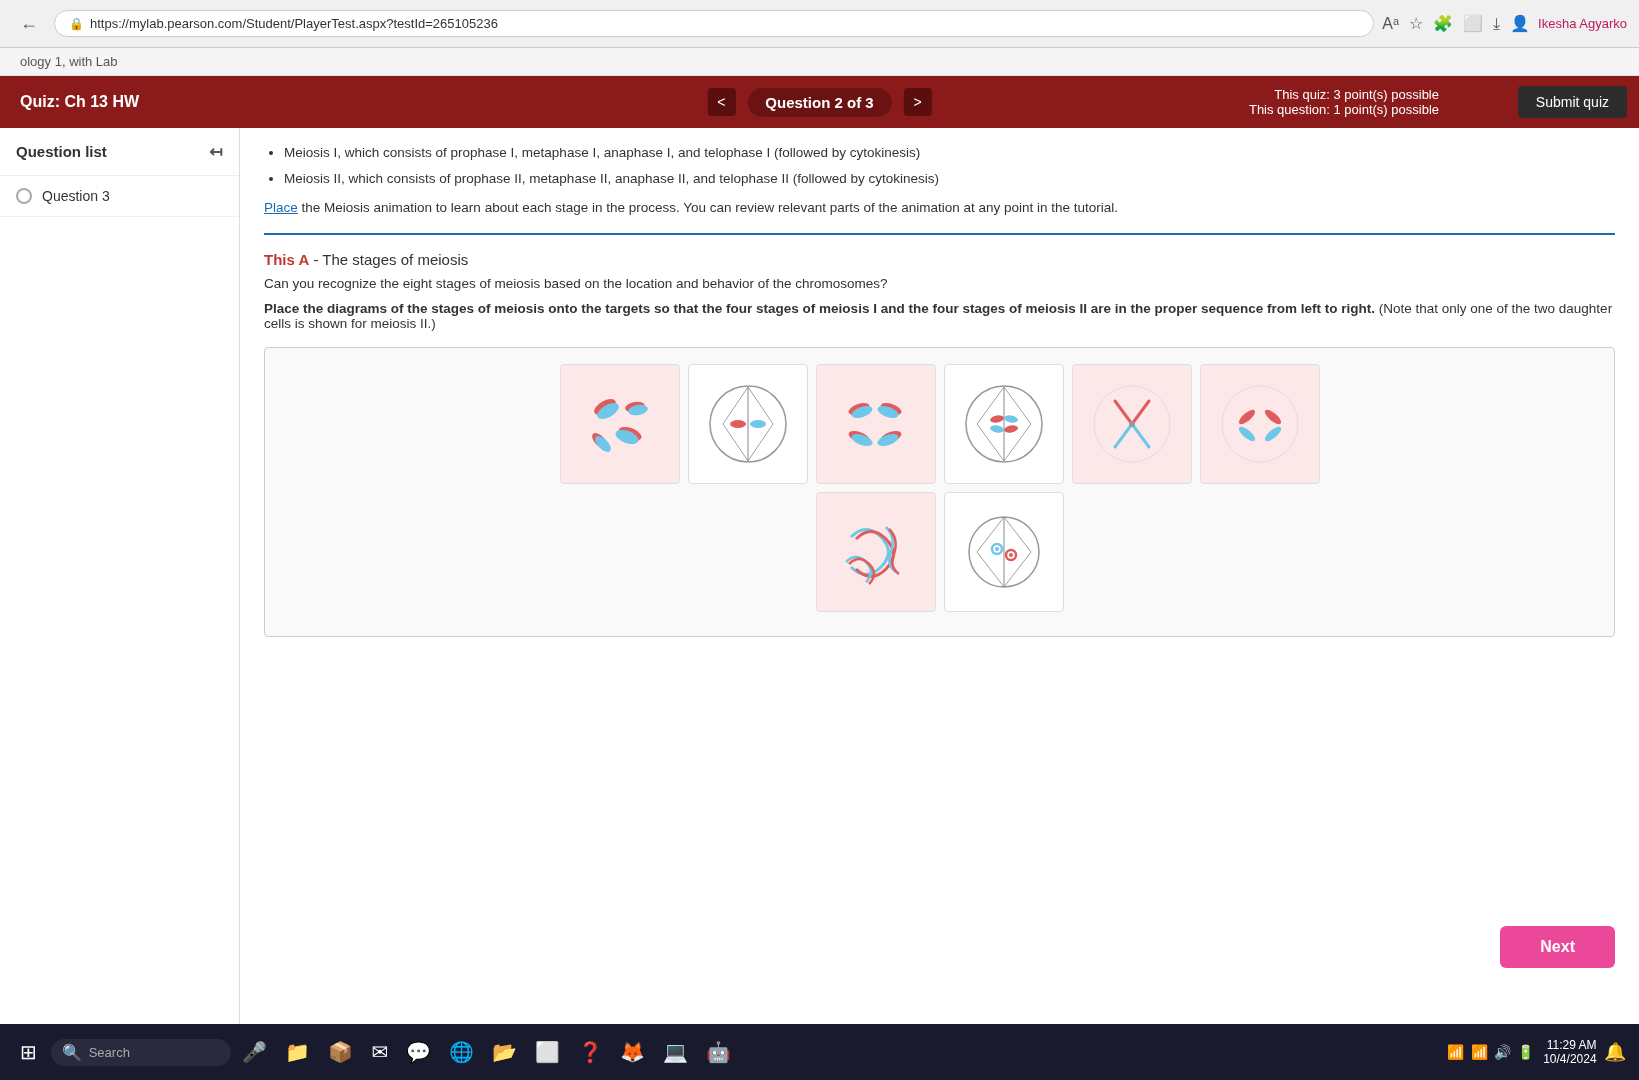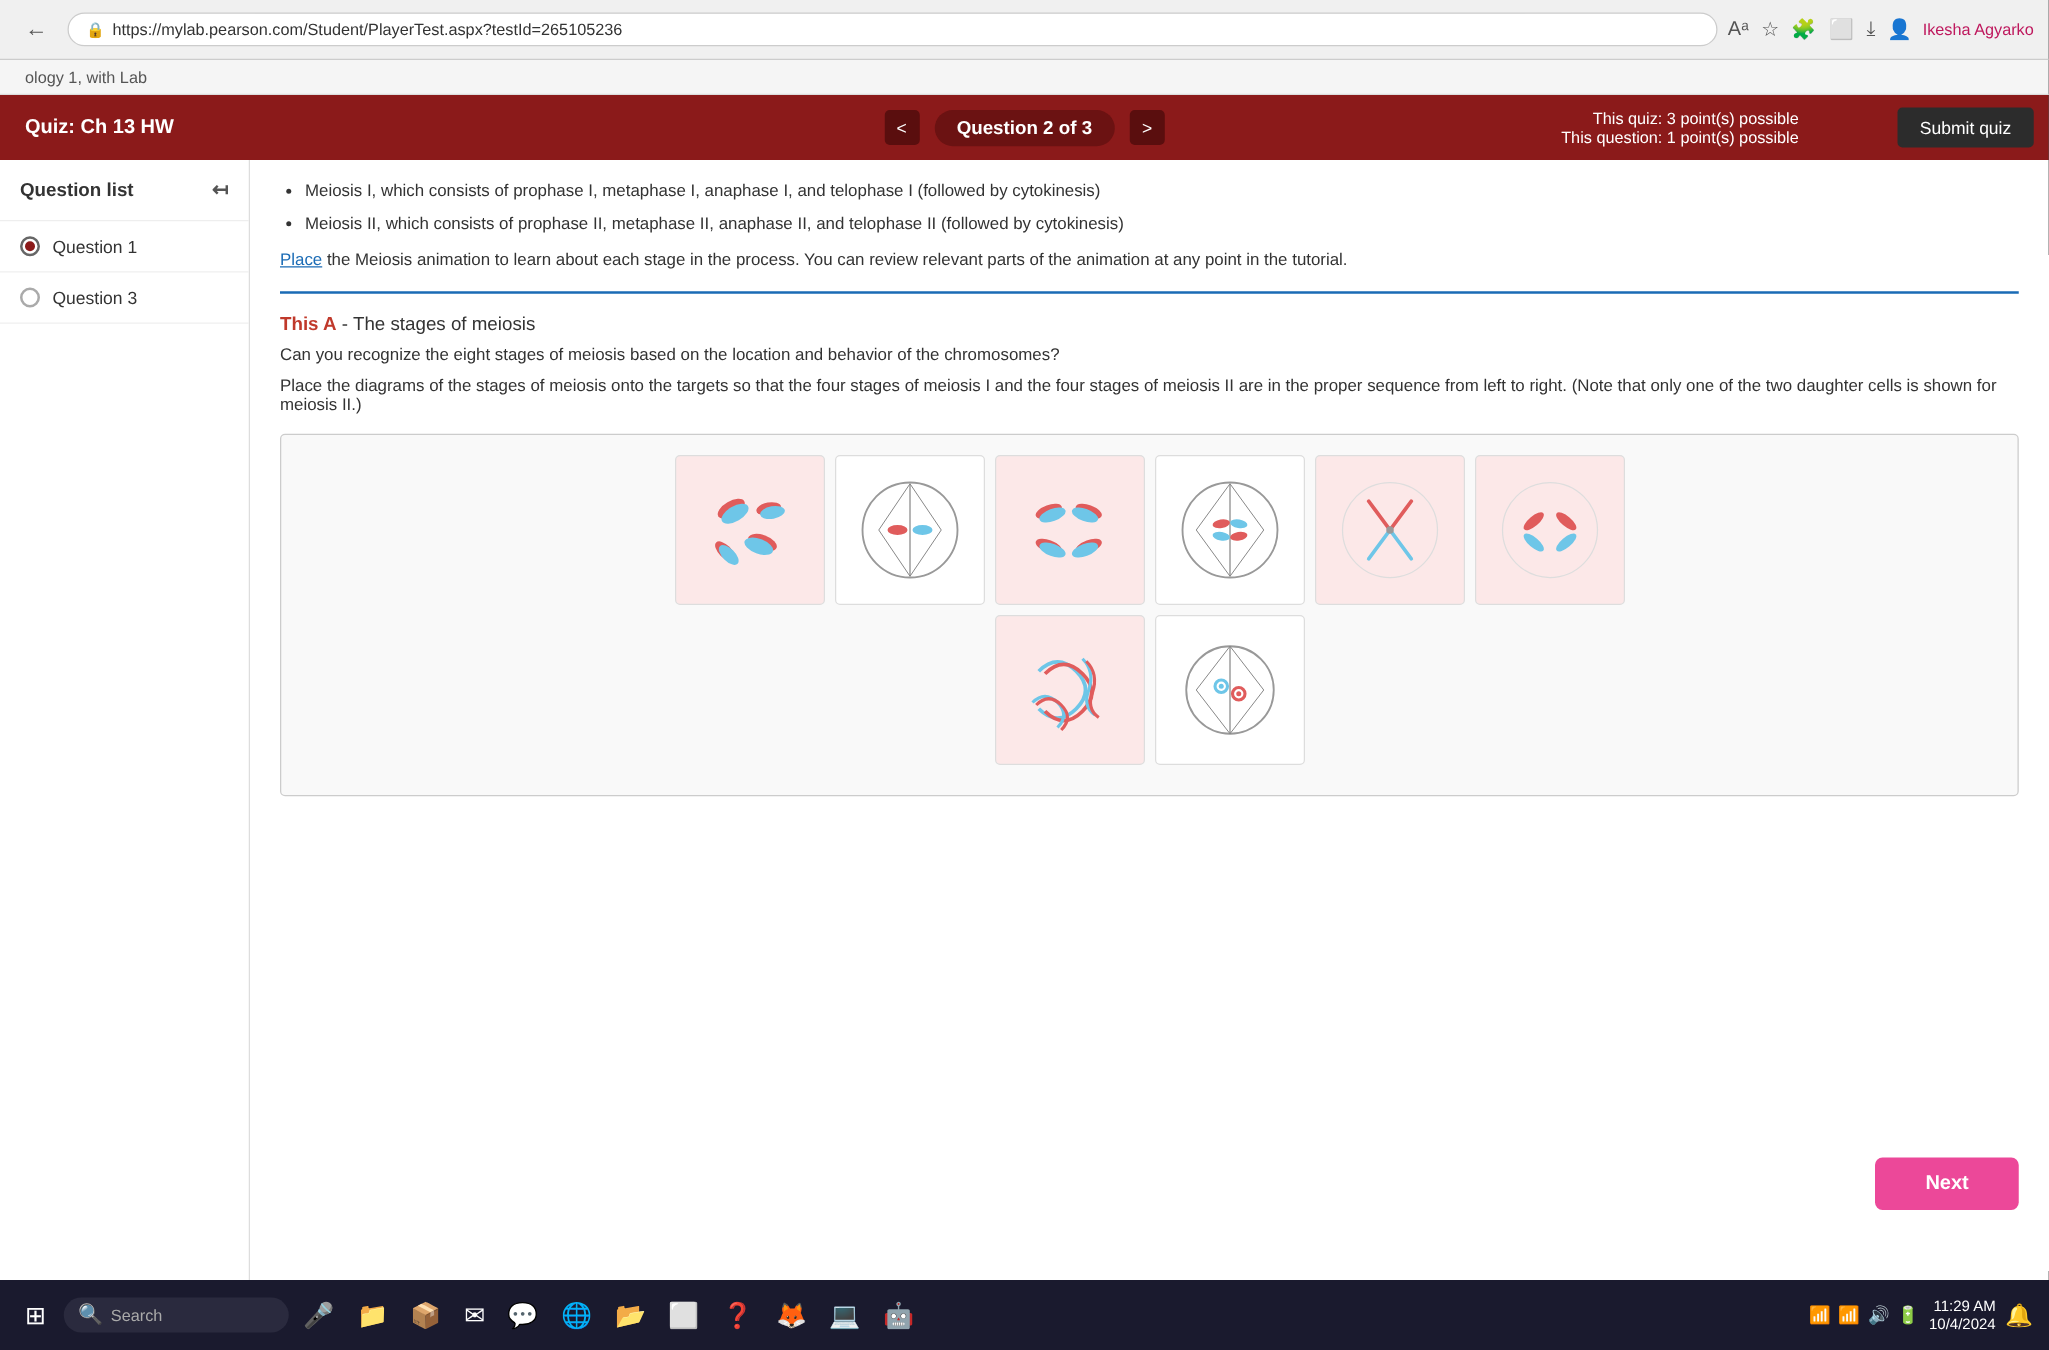--- a/index.html
+++ b/index.html
@@ -93,21 +93,21 @@
 
     
     .main-layout {
       display: flex;
       height: calc(1080px - 48px - 60px - 56px);
       background: white;
     }
 
     
     .sidebar {
-      width: 200px;
+      width: 240px;
       background: white;
       border-right: 1px solid #ddd;
       padding: 0;
       flex-shrink: 0;
     }
     .sidebar-header {
       display: flex;
       align-items: center;
       justify-content: space-between;
       padding: 14px 16px;
@@ -156,21 +156,21 @@
     }
     .intro-text ul { padding-left: 20px; }
     .intro-text ul li { margin-bottom: 4px; }
     .watch-link { color: #1a6bb5; text-decoration: underline; cursor: pointer; }
 
     
     .part-a-title { color: #c0392b; font-size: 15px; font-weight: 600; margin-bottom: 8px; }
     .part-a-title span { color: #333; font-weight: 400; }
     .recognize-text { font-size: 13.5px; color: #333; margin-bottom: 10px; }
     .instructions { font-size: 13.5px; color: #333; margin-bottom: 16px; font-weight: 400; }
-    .instructions strong { font-weight: 400; }
+    .instructions strong { font-weight: 700; }
 
     
     .diagrams-container {
       border: 1px solid #ccc;
       border-radius: 4px;
       padding: 16px;
       background: #f9f9f9;
     }
     .diagrams-row {
       display: flex;
@@ -295,26 +295,20 @@
 </div>
 
 <div class="main-layout">
 
   <div class="sidebar">
     <div class="sidebar-header">
       <span>Question list</span>
       <span class="collapse-icon">↤</span>
     </div>
 
-    <div class="question-item">
-      <div class="radio-outer">
-        <div class="radio-inner"></div>
-      </div>
-      <span>Question 1</span>
-    </div>
 
 
     <div class="question-item">
       <div class="radio-empty"></div>
       <span>Question 3</span>
     </div>
   </div>
 
   <div class="content-wrapper">
     <div class="content-area">

